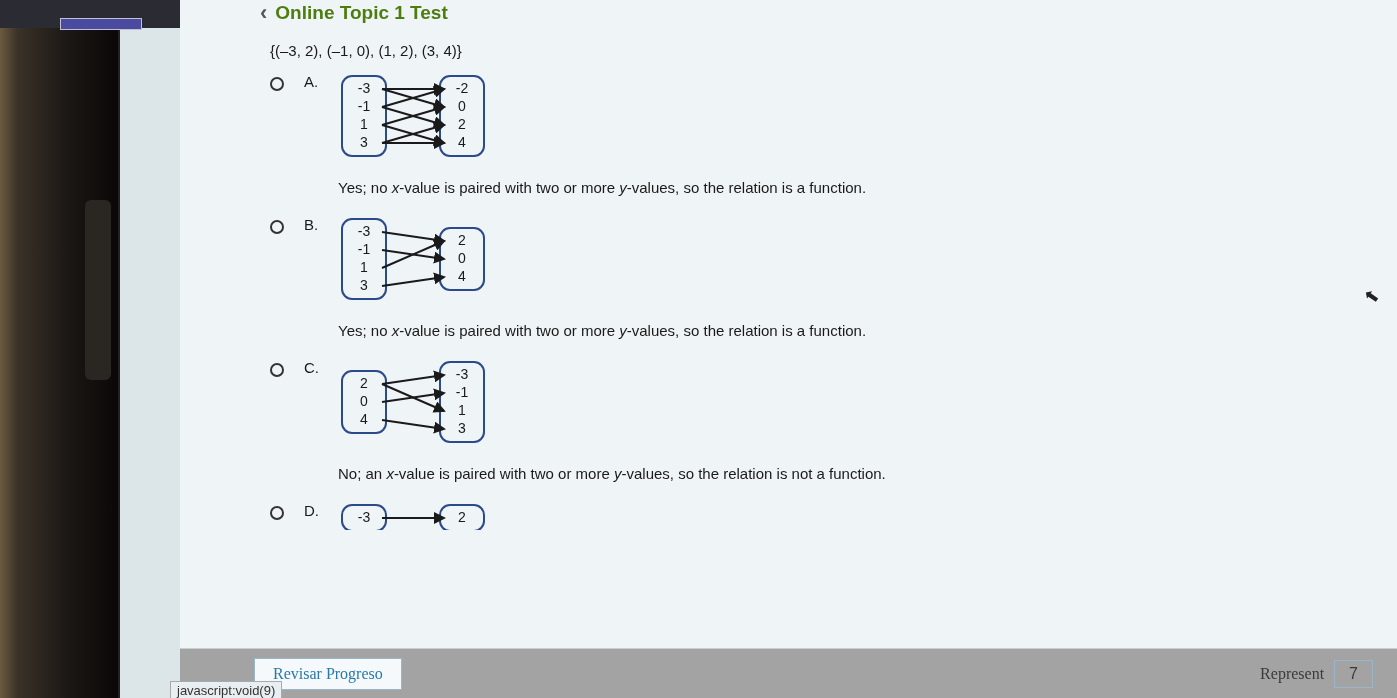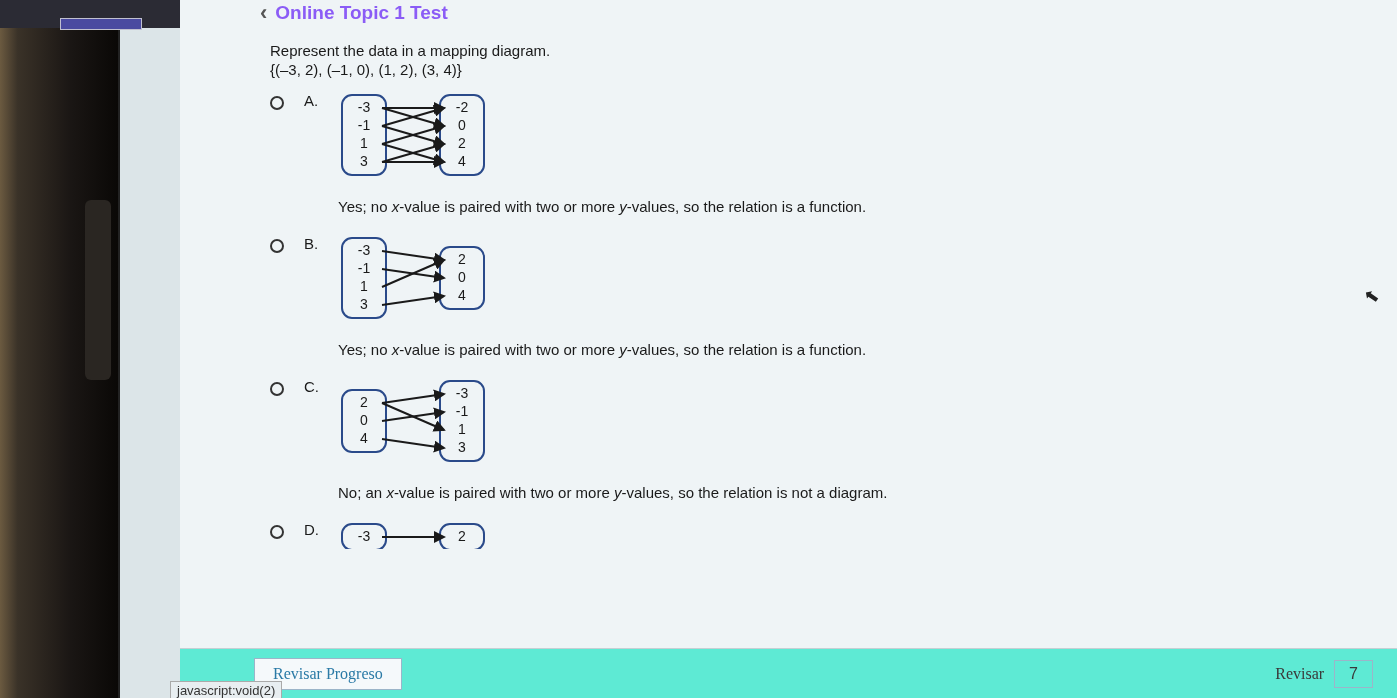--- a/index.html
+++ b/index.html
@@ -60,21 +60,21 @@
   .back-chevron {
     font-size: 22px;
     color: #555;
     margin-right: 8px;
     font-weight: bold;
     cursor: pointer;
   }
   .title {
     font-family: Comic Sans MS, cursive, sans-serif;
     font-size: 19px;
-    color: #8b5cf6;
+    color: #4d7c0f;
     font-weight: bold;
   }
   .prompt { margin-bottom: 4px; }
   .question-block p { margin-bottom: 2px; }
   .answers { margin-top: 14px; }
   .answer {
     display: flex;
     align-items: flex-start;
     margin-bottom: 20px;
   }
@@ -109,21 +109,21 @@
     right: 18px; top: 285px;
     font-size: 18px;
     color: #222;
     transform: rotate(-10deg);
   }
 
   .bottom-bar {
     position: absolute;
     left: 180px; right: 0; bottom: 0;
     height: 50px;
-    background: #5eead4;
+    background: #a3a3a3;
     border-top: 1px solid #c5cfd3;
     display: flex;
     align-items: center;
     padding: 0 24px;
   }
   .revisar-btn {
     border: 1px solid #9bb5c9;
     padding: 6px 18px;
     font-family: Comic Sans MS, cursive;
     font-size: 16px;
@@ -166,21 +166,20 @@
 <div class="top-strip"></div>
 
 <div class="content">
 
   <div class="header-row">
     <span class="back-chevron">‹</span>
     <span class="title">Online Topic 1 Test</span>
   </div>
 
   <div class="question-block">
-    <p class="prompt">Represent the data in a mapping diagram.</p>
     <p class="prompt">{(–3, 2), (–1, 0), (1, 2), (3, 4)}</p>
   </div>
 
   <div class="answers">
 
     <div class="answer">
       <div class="radio"></div>
       <div class="letter">A.</div>
       <div class="answer-body">
         <div class="diagram map" id="map-a">
@@ -268,21 +267,21 @@
               <text class="num-text" x="124" y="38" text-anchor="middle">-1</text>
               <text class="num-text" x="124" y="56" text-anchor="middle">1</text>
               <text class="num-text" x="124" y="74" text-anchor="middle">3</text>
               <line class="arrow-line" x1="44" y1="25" x2="106" y2="16"></line>
               <line class="arrow-line" x1="44" y1="25" x2="106" y2="52"></line>
               <line class="arrow-line" x1="44" y1="43" x2="106" y2="34"></line>
               <line class="arrow-line" x1="44" y1="61" x2="106" y2="70"></line>
             </svg>
           </div>
         <div class="explain">
-          <span>No; an </span><span class="italic-x">x</span><span>-value is paired with two or more </span><span class="italic-x">y</span><span>-values, so the relation is not a diagram.</span>
+          <span>No; an </span><span class="italic-x">x</span><span>-value is paired with two or more </span><span class="italic-x">y</span><span>-values, so the relation is not a function.</span>
         </div>
       </div>
     </div>
 
     <div class="answer">
       <div class="radio"></div>
       <div class="letter">D.</div>
       <div class="answer-body">
         <div class="diagram map" id="map-d">
             <svg width="150" height="28" viewBox="0 0 150 28">
@@ -302,17 +301,17 @@
     </div>
 
   </div>
 </div>
 
 <div class="cursor-ptr">⬉</div>
 
 <div class="bottom-bar">
   <button class="revisar-btn">Revisar Progreso</button>
   <div class="pregunta-area">
-    <span>Revisar</span>
+    <span>Represent</span>
     <span class="pregunta-num">7</span>
   </div>
 </div>
-<div class="jsvoid">javascript:void(2)</div>
+<div class="jsvoid">javascript:void(9)</div>
 
 </body></html>

